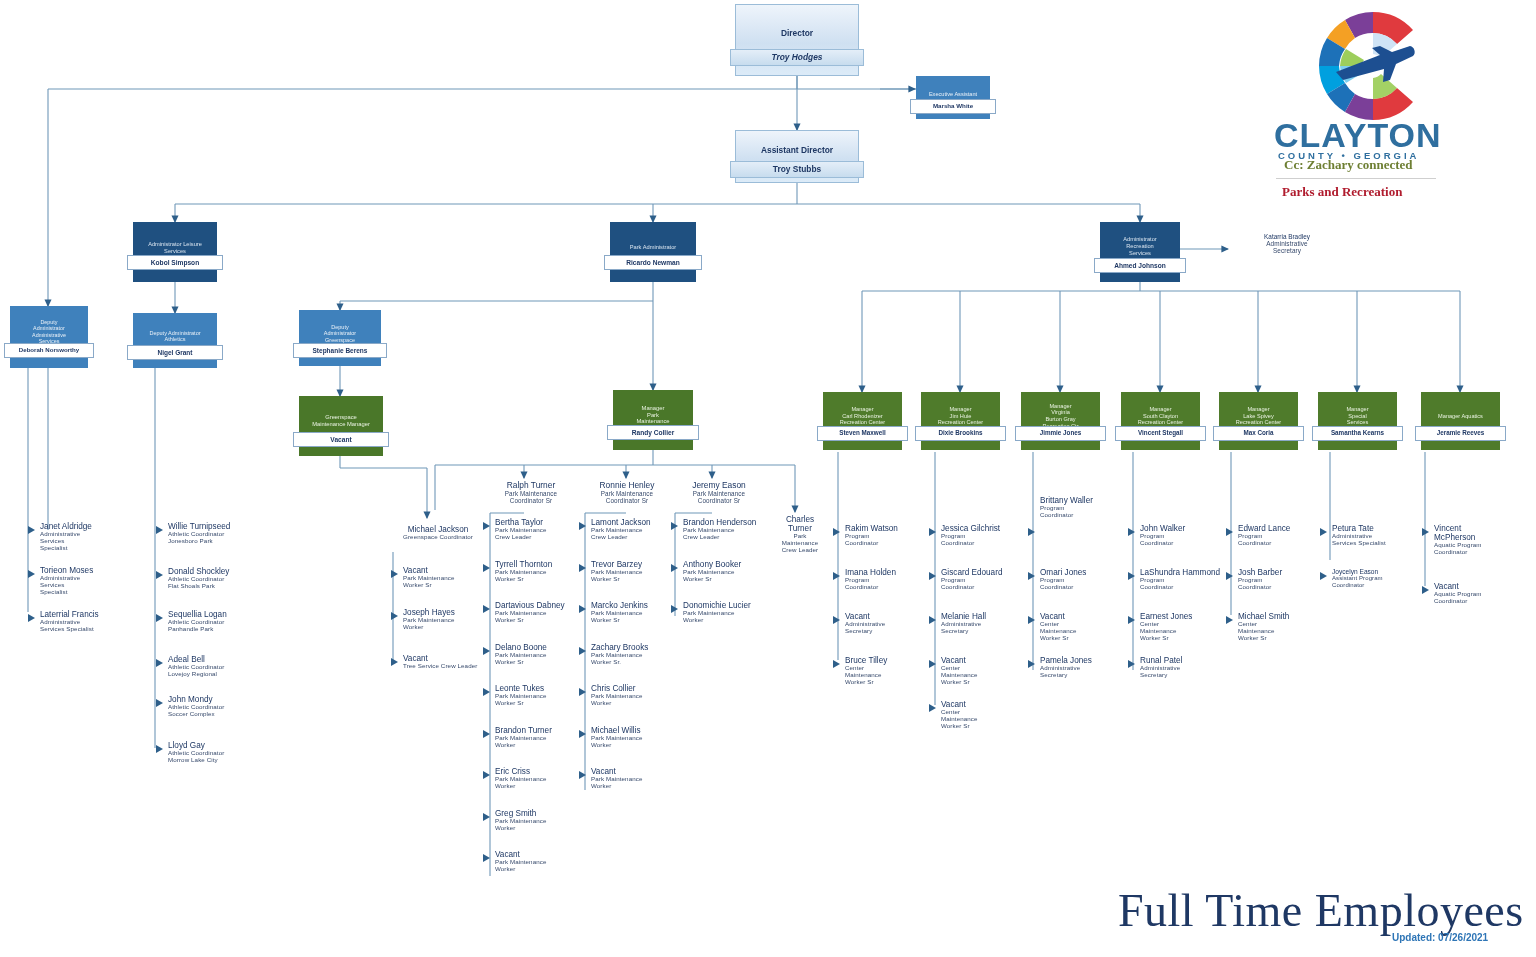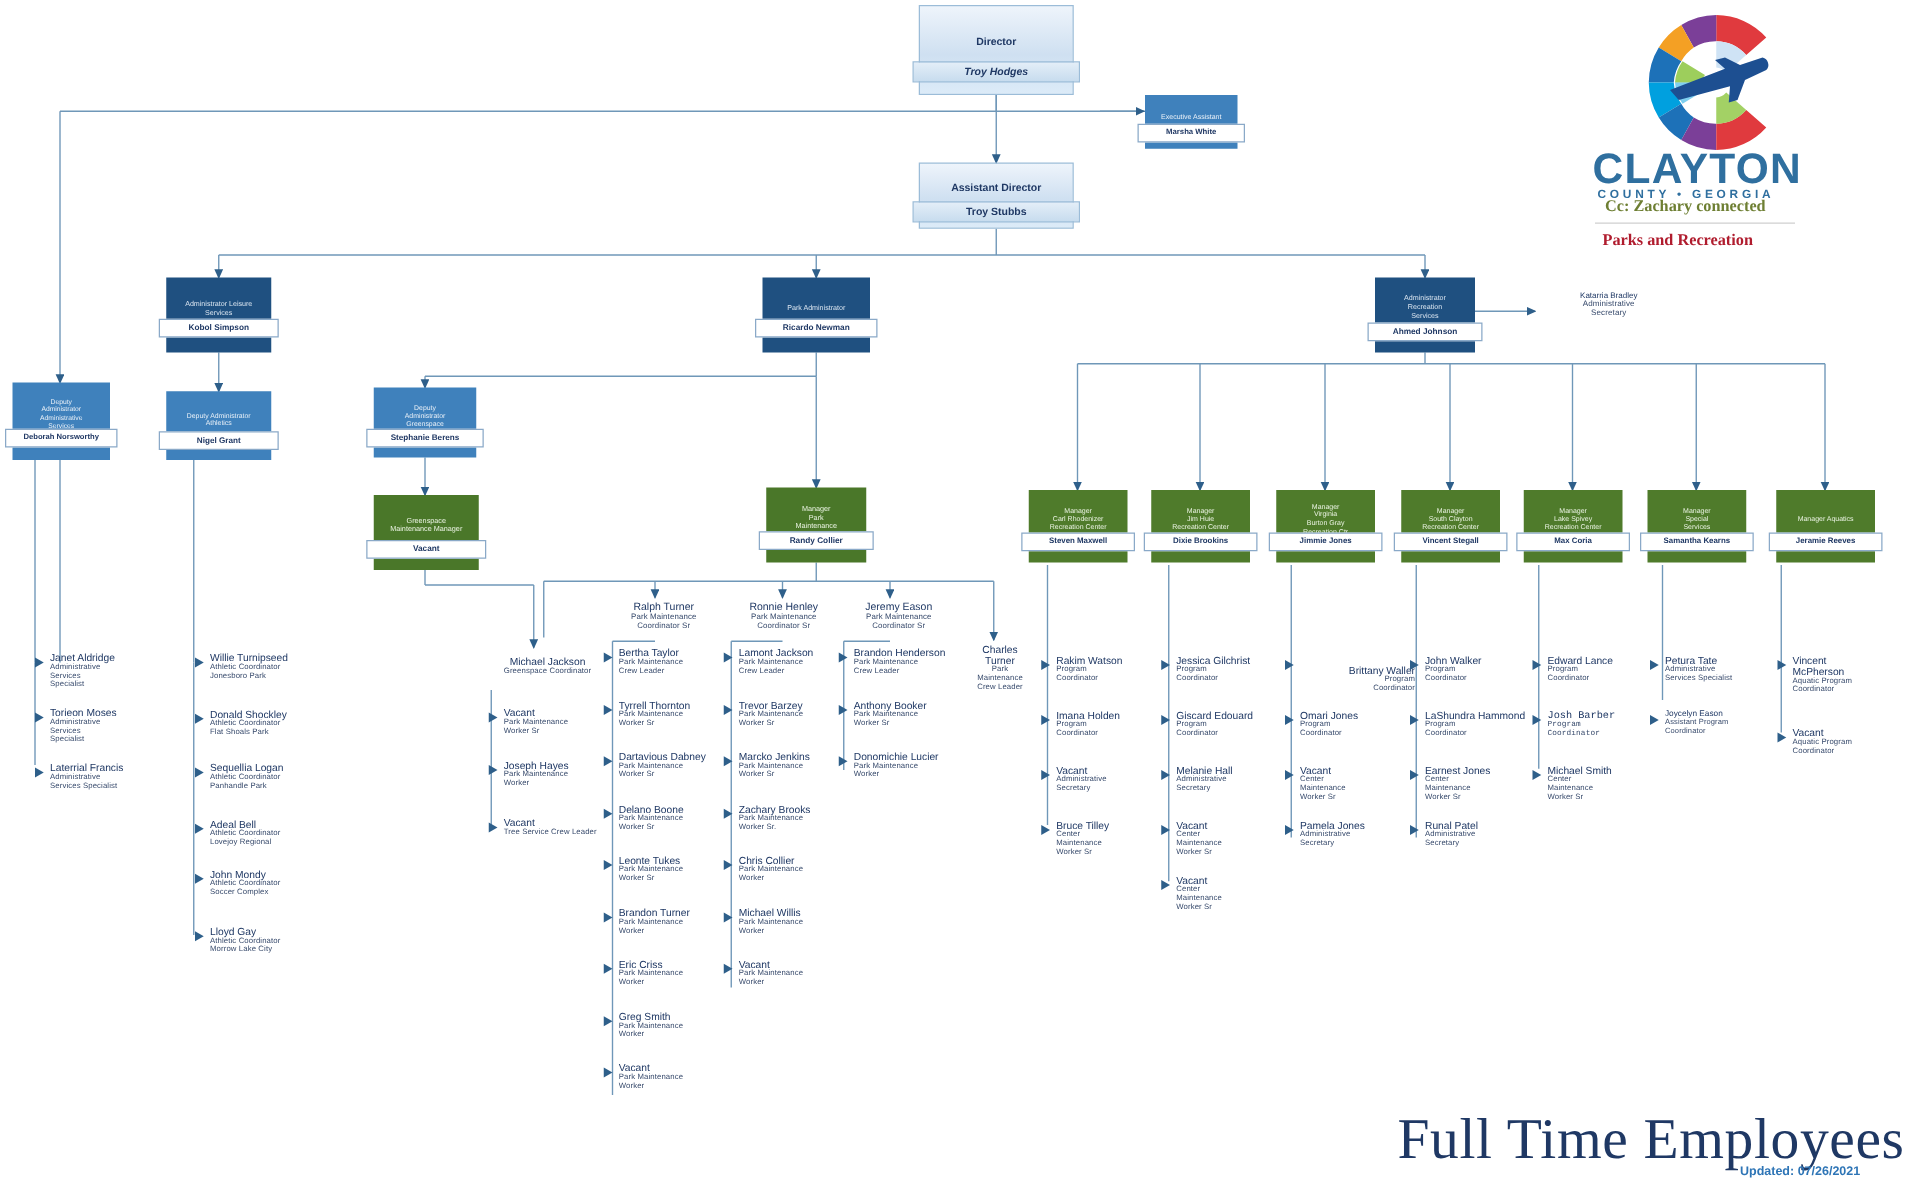--- a/index.html
+++ b/index.html
@@ -676,21 +676,21 @@
 Worker Sr</div>
       </div>
       <div class="arrowhead" style="left: 929px; top: 660px;"></div>
       <div class="leaf" style="left: 941px; top: 700px; width: 92px;">
         <div class="lname" style="font-size: 8.2px;">Vacant</div>
         <div class="lrole" style="font-size: 6.2px;">Center
 Maintenance
 Worker Sr</div>
       </div>
       <div class="arrowhead" style="left: 929px; top: 704px;"></div>
-      <div class="leaf" style="left: 1040px; top: 532px; width: 92px; text-align: right;">
+      <div class="leaf" style="left: 1040px; top: 496px; width: 92px;">
         <div class="lname" style="font-size: 8.2px;">Brittany Waller</div>
         <div class="lrole" style="font-size: 6.2px;">Program
 Coordinator</div>
       </div>
       <div class="arrowhead" style="left: 1028px; top: 528px;"></div>
       <div class="leaf" style="left: 1040px; top: 568px; width: 92px;">
         <div class="lname" style="font-size: 8.2px;">Omari Jones</div>
         <div class="lrole" style="font-size: 6.2px;">Program
 Coordinator</div>
       </div>
@@ -732,21 +732,21 @@
         <div class="lrole" style="font-size: 6.2px;">Administrative
 Secretary</div>
       </div>
       <div class="arrowhead" style="left: 1128px; top: 660px;"></div>
       <div class="leaf" style="left: 1238px; top: 524px; width: 92px;">
         <div class="lname" style="font-size: 8.2px;">Edward Lance</div>
         <div class="lrole" style="font-size: 6.2px;">Program
 Coordinator</div>
       </div>
       <div class="arrowhead" style="left: 1226px; top: 528px;"></div>
-      <div class="leaf" style="left: 1238px; top: 568px; width: 92px; font-family: Liberation Mono, monospace;">
+      <div class="leaf" style="left: 1238px; top: 568px; width: 92px;">
         <div class="lname" style="font-size: 8.2px;">Josh Barber</div>
         <div class="lrole" style="font-size: 6.2px;">Program
 Coordinator</div>
       </div>
       <div class="arrowhead" style="left: 1226px; top: 572px;"></div>
       <div class="leaf" style="left: 1238px; top: 612px; width: 92px;">
         <div class="lname" style="font-size: 8.2px;">Michael Smith</div>
         <div class="lrole" style="font-size: 6.2px;">Center
 Maintenance
 Worker Sr</div>

